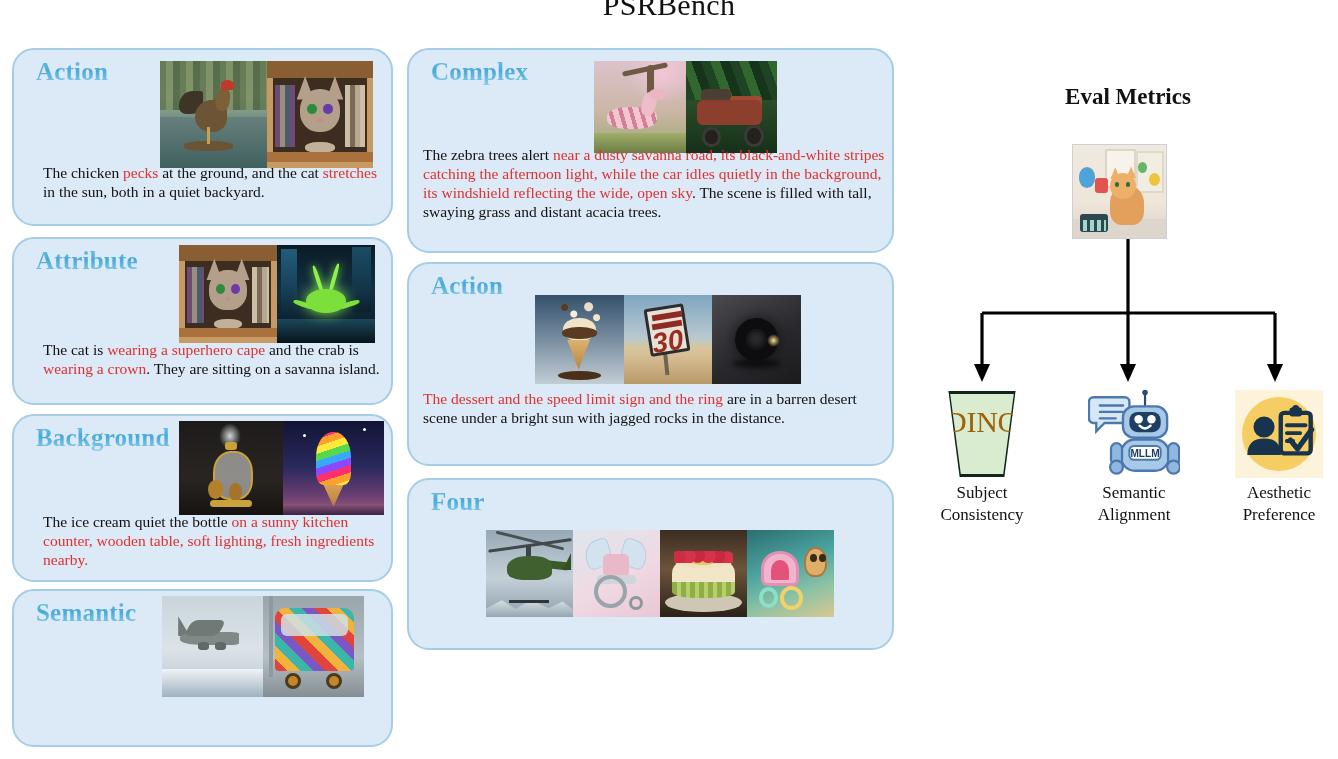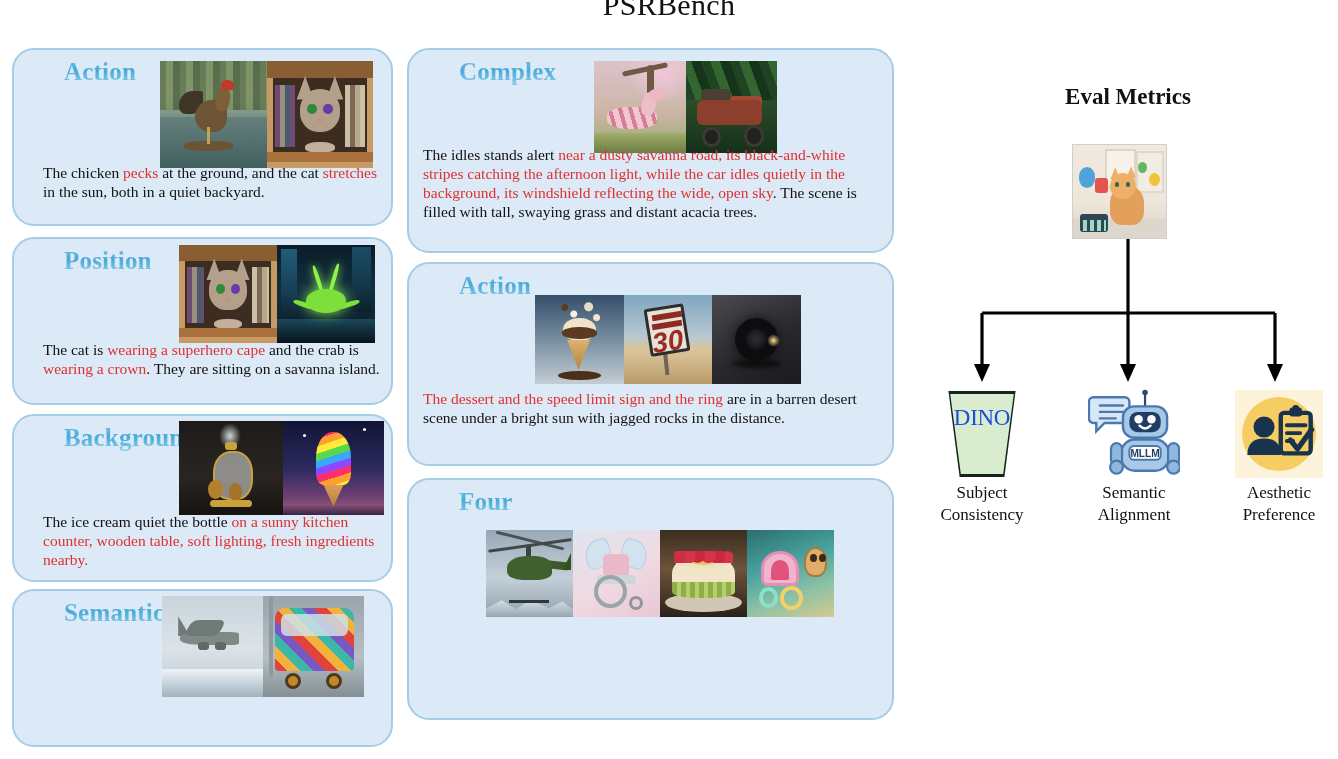--- a/index.html
+++ b/index.html
@@ -35,21 +35,20 @@
     font-family:"Liberation Serif", serif;
     font-weight:bold;
     font-size:25px;
     color:#5bbde4;
     background:linear-gradient(180deg,#6ec6ea 0%,#49a9d8 45%,#8fd2ee 100%);
     -webkit-background-clip:text;
     background-clip:text;
     -webkit-text-fill-color:transparent;
     white-space:nowrap;
     letter-spacing:.2px;
-    margin-left:28px;
   }
   .card-caption{
     position:absolute;
     font-family:"Liberation Serif", serif;
     font-size:15.5px;
     line-height:1.22;
     color:#111;
     text-align:left;
   }
   .card-caption .hl{ color:#e03030; }
@@ -268,21 +267,21 @@
   .metric .icon-wrap{height:96px; display:flex; align-items:center; justify-content:center;}
 
   .dino-shape{
     width:86px;height:86px;background:#d9ecd0;
     clip-path:polygon(11% 0,89% 0,76% 100%,24% 100%);
     border:0;position:relative;
   }
   .dino-outline{position:absolute;left:0;top:0;width:86px;height:86px;}
   .dino-text{
     position:absolute;left:0;top:14px;width:86px;text-align:center;
-    font-family:"Liberation Serif", serif;font-size:23px;color:#1d4ed8;letter-spacing:-.3px;
+    font-family:"Liberation Serif", serif;font-size:30px;color:#a16207;letter-spacing:-.3px;
   }
 
   .robot-box{width:92px;height:92px;position:relative;}
   .person-circle{width:88px;height:88px;position:relative;}
 </style>
 </head>
 <body>
 
 <div class="page">
 
@@ -313,21 +312,21 @@
           <i class="eR"></i>
           <i class="nose"></i>
           <i class="paws"></i>
           <i class="shelf-bot"></i>
       </div>
     </div>
     <div class="card-caption" style="left:29px;top:114px;width:340px;"><span>The chicken </span><span class="hl">pecks</span><span> at the ground, and the cat </span><span class="hl">stretches</span><span> in the sun, both in a quiet backyard.</span></div>
   </div>
 
   <div class="card" style="left:12px;top:237px;width:381px;height:168px;">
-    <div class="card-head">Position</div>
+    <div class="card-head">Attribute</div>
     <div class="strip" style="left:165px;top:6px;width:196px;height:98px;">
       <div class="ph s-bookcat" style="width:98px;height:98px;">
         <i class="shelf-top"></i>
           <i class="back"></i>
           <i class="bkL"></i>
           <i class="bkR"></i>
           <i class="earL"></i>
           <i class="earR"></i>
           <i class="head"></i>
           <i class="eL"></i>
@@ -406,21 +405,21 @@
       </div>
       <div class="ph s-jeep" style="width:91px;height:92px;">
         <i class="foliage"></i>
           <i class="cab"></i>
           <i class="hood"></i>
           <i class="body"></i>
           <i class="w1"></i>
           <i class="w2"></i>
       </div>
     </div>
-    <div class="card-caption" style="left:14px;top:96px;width:466px;"><span>The idles stands alert </span><span class="hl">near a dusty savanna road, its black-and-white stripes catching the afternoon light, while the car idles quietly in the background, its windshield reflecting the wide, open sky</span><span>. The scene is filled with tall, swaying grass and distant acacia trees.</span></div>
+    <div class="card-caption" style="left:14px;top:96px;width:466px;"><span>The zebra trees alert </span><span class="hl">near a dusty savanna road, its black-and-white stripes catching the afternoon light, while the car idles quietly in the background, its windshield reflecting the wide, open sky</span><span>. The scene is filled with tall, swaying grass and distant acacia trees.</span></div>
   </div>
 
   <div class="card" style="left:407px;top:262px;width:487px;height:204px;">
     <div class="card-head">Action</div>
     <div class="strip" style="left:126px;top:31px;width:266px;height:89px;">
       <div class="ph s-dessert" style="width:89px;height:89px;">
         <i class="splash"></i>
           <i class="scoop"></i>
           <i class="choc"></i>
           <i class="cone"></i>
@@ -436,21 +435,21 @@
       </div>
       <div class="ph s-ring" style="width:89px;height:89px;">
         <i class="shadow"></i>
           <i class="band"></i>
           <i class="spark"></i>
       </div>
     </div>
     <div class="card-caption" style="left:14px;top:126px;width:445px;"><span class="hl">The dessert and the speed limit sign and the ring</span><span> are in a barren desert scene under a bright sun with jagged rocks in the distance.</span></div>
   </div>
 
-  <div class="card" style="left:407px;top:478px;width:487px;height:242px;">
+  <div class="card" style="left:407px;top:478px;width:487px;height:172px;">
     <div class="card-head">Four</div>
     <div class="strip" style="left:77px;top:50px;width:348px;height:87px;">
       <div class="ph s-heli" style="width:87px;height:87px;">
         <i class="mtn"></i>
           <i class="rotor2"></i>
           <i class="rotor"></i>
           <i class="mast"></i>
           <i class="tail"></i>
           <i class="tailfin"></i>
           <i class="body"></i>

